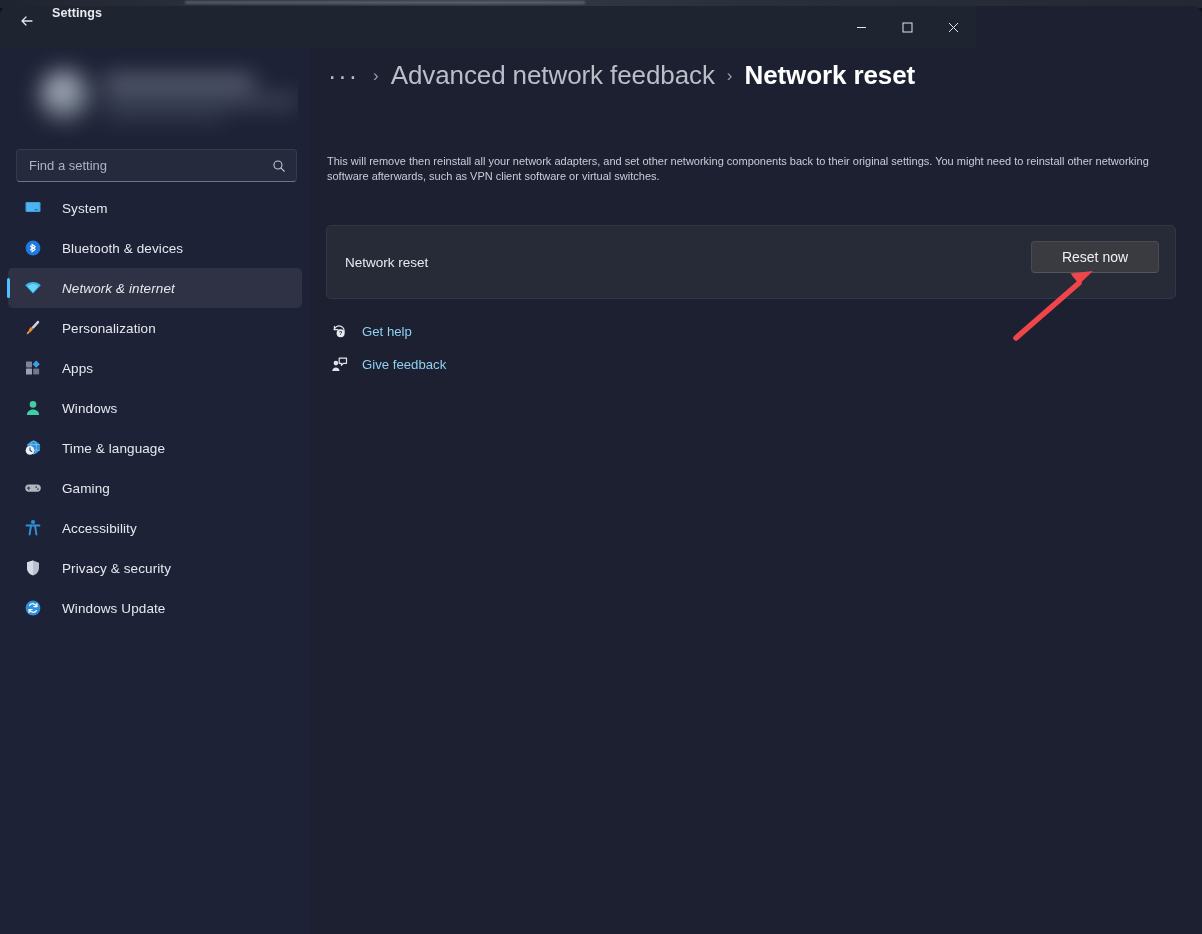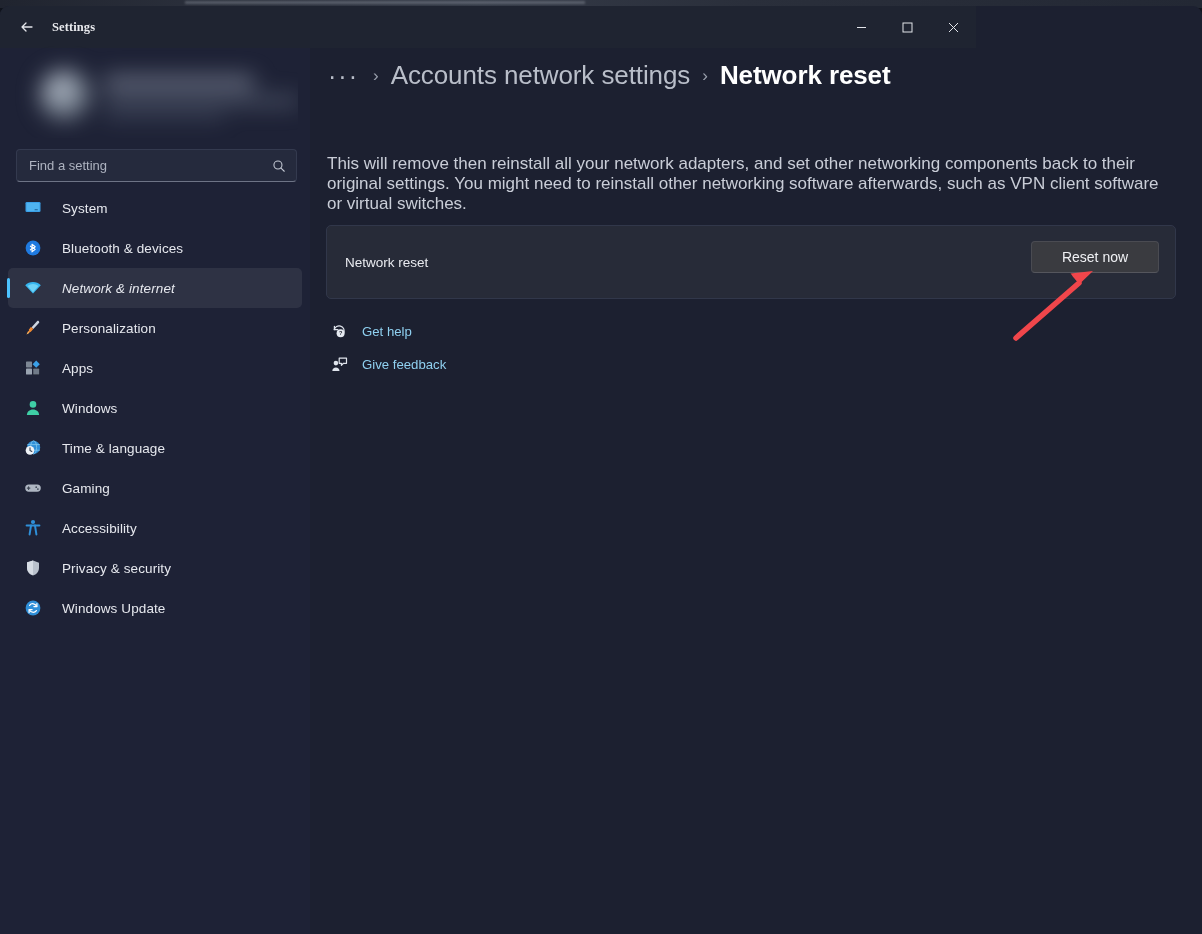--- a/index.html
+++ b/index.html
@@ -26,21 +26,21 @@
     width:1202px; height:928px;
     background:#1c2030;
     border-radius:9px 9px 0 0;
     overflow:hidden;
   }
 
   
   .titlebar {
     position:absolute; left:0; top:0; width:976px; height:42px;
     background:#1f2431;
-    display:flex; align-items:center;font-family:Liberation Serif, serif;
+    display:flex; align-items:flex-start;
   }
   .back-btn {
     width:34px; height:30px; margin-left:10px;
     display:flex; align-items:center; justify-content:center;
     border-radius:4px; cursor:pointer;
   }
   .back-btn svg { width:16px; height:16px; }
   .win-title {
     margin-left:8px; font-size:12.5px; font-weight:600;
     color:#e9eaee; letter-spacing:0.1px;
@@ -130,21 +130,21 @@
   .crumb-sep { font-size:17px; color:#9aa0ad; font-weight:300; }
   .crumb-link {
     font-size:26px; color:#b9bec9; cursor:pointer; letter-spacing:-0.1px;
   }
   .crumb-cur {
     font-size:26px; color:#ffffff; font-weight:600; letter-spacing:-0.1px;
   }
 
   .desc {
     position:absolute; left:17px; top:106px; width:845px;
-    font-size:17px; color:#c9cdd7; line-height:20px;
+    font-size:11px; color:#c9cdd7; line-height:15px;
   }
   .desc2 {
     position:absolute; left:17px; top:176px;
     font-size:13.2px; color:#c9cdd7;
   }
 
   .card {
     position:absolute; left:16px; top:177px; width:850px; height:74px;
     background:#272b38;
     border:1px solid #31374a;
@@ -356,21 +356,21 @@
       </div>
 
     </div>
   </div>
 
   <div class="content">
 
     <div class="breadcrumb">
       <span class="crumb-dots">···</span>
       <span class="crumb-sep">›</span>
-      <span class="crumb-link">Accounts network settings</span>
+      <span class="crumb-link">Advanced network feedback</span>
       <span class="crumb-sep">›</span>
       <span class="crumb-cur">Network reset</span>
     </div>
 
     <div class="desc">This will remove then reinstall all your network adapters, and set other networking components back to their original settings. You might need to reinstall other networking software afterwards, such as VPN client software or virtual switches.</div>
     <div class="desc2">Your PC will be restarted.</div>
 
     <div class="card">
       <span class="card-lbl">Network reset</span>
       <button class="reset-btn">Reset now</button>

